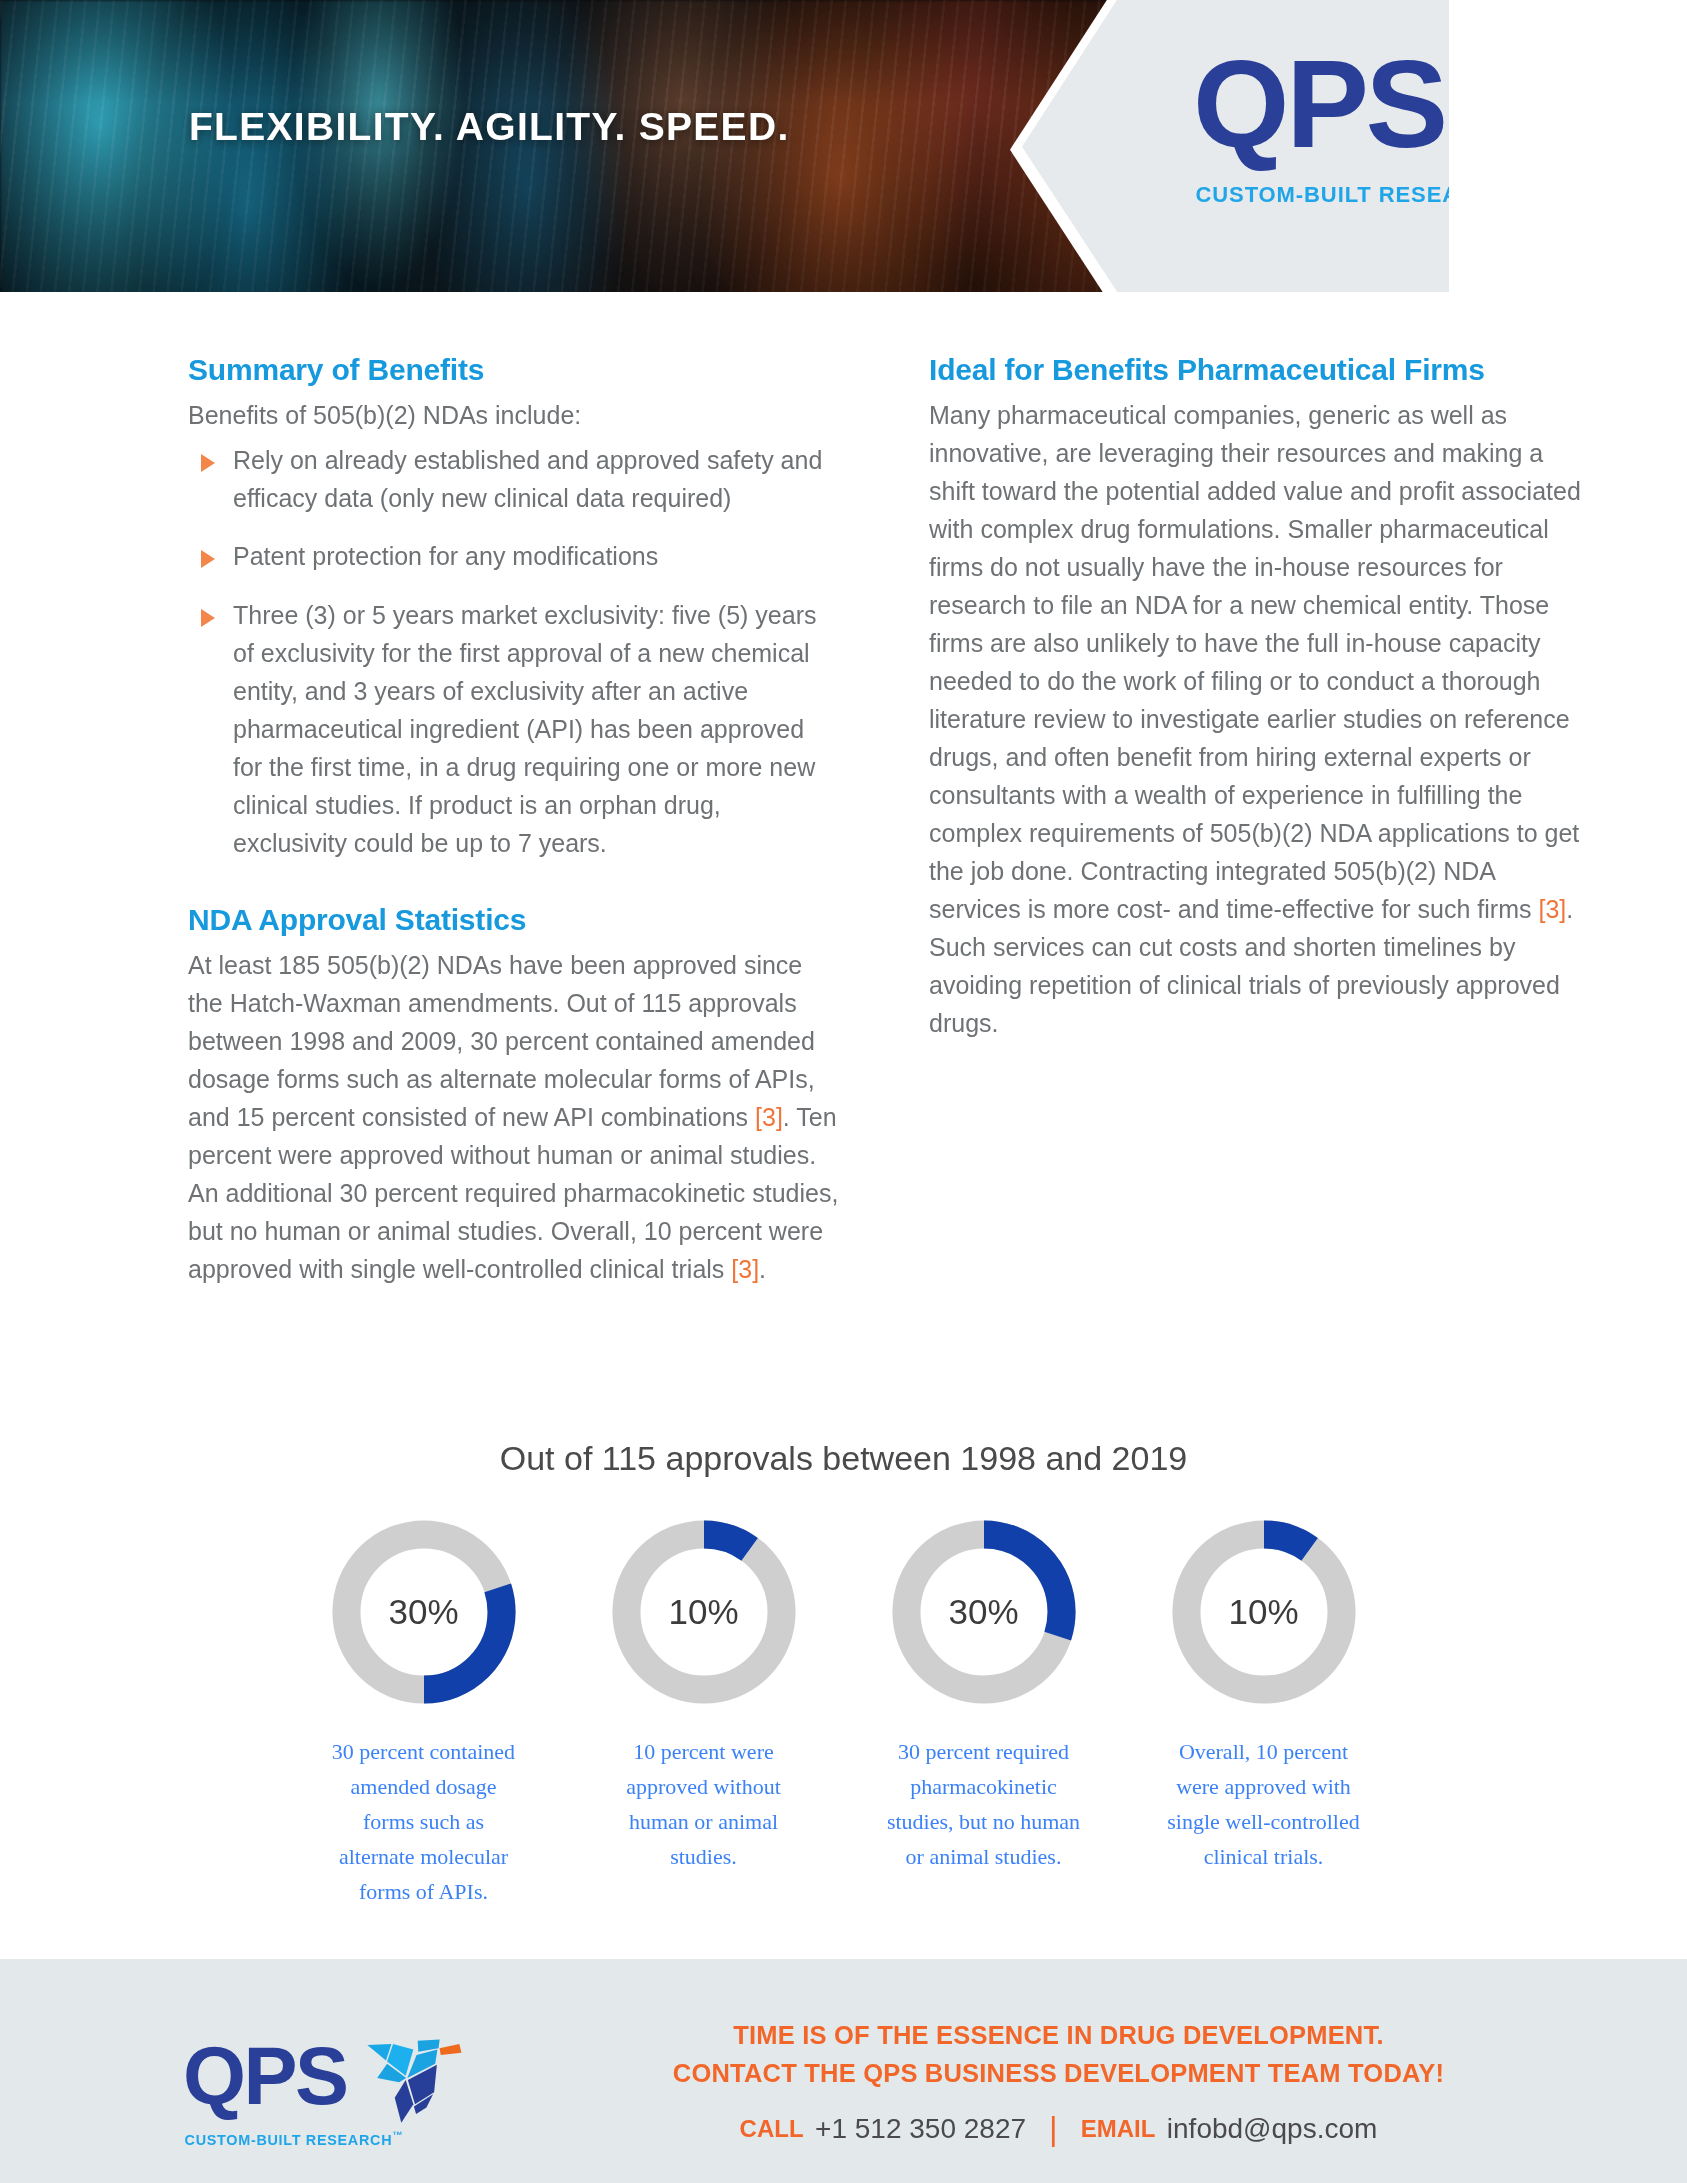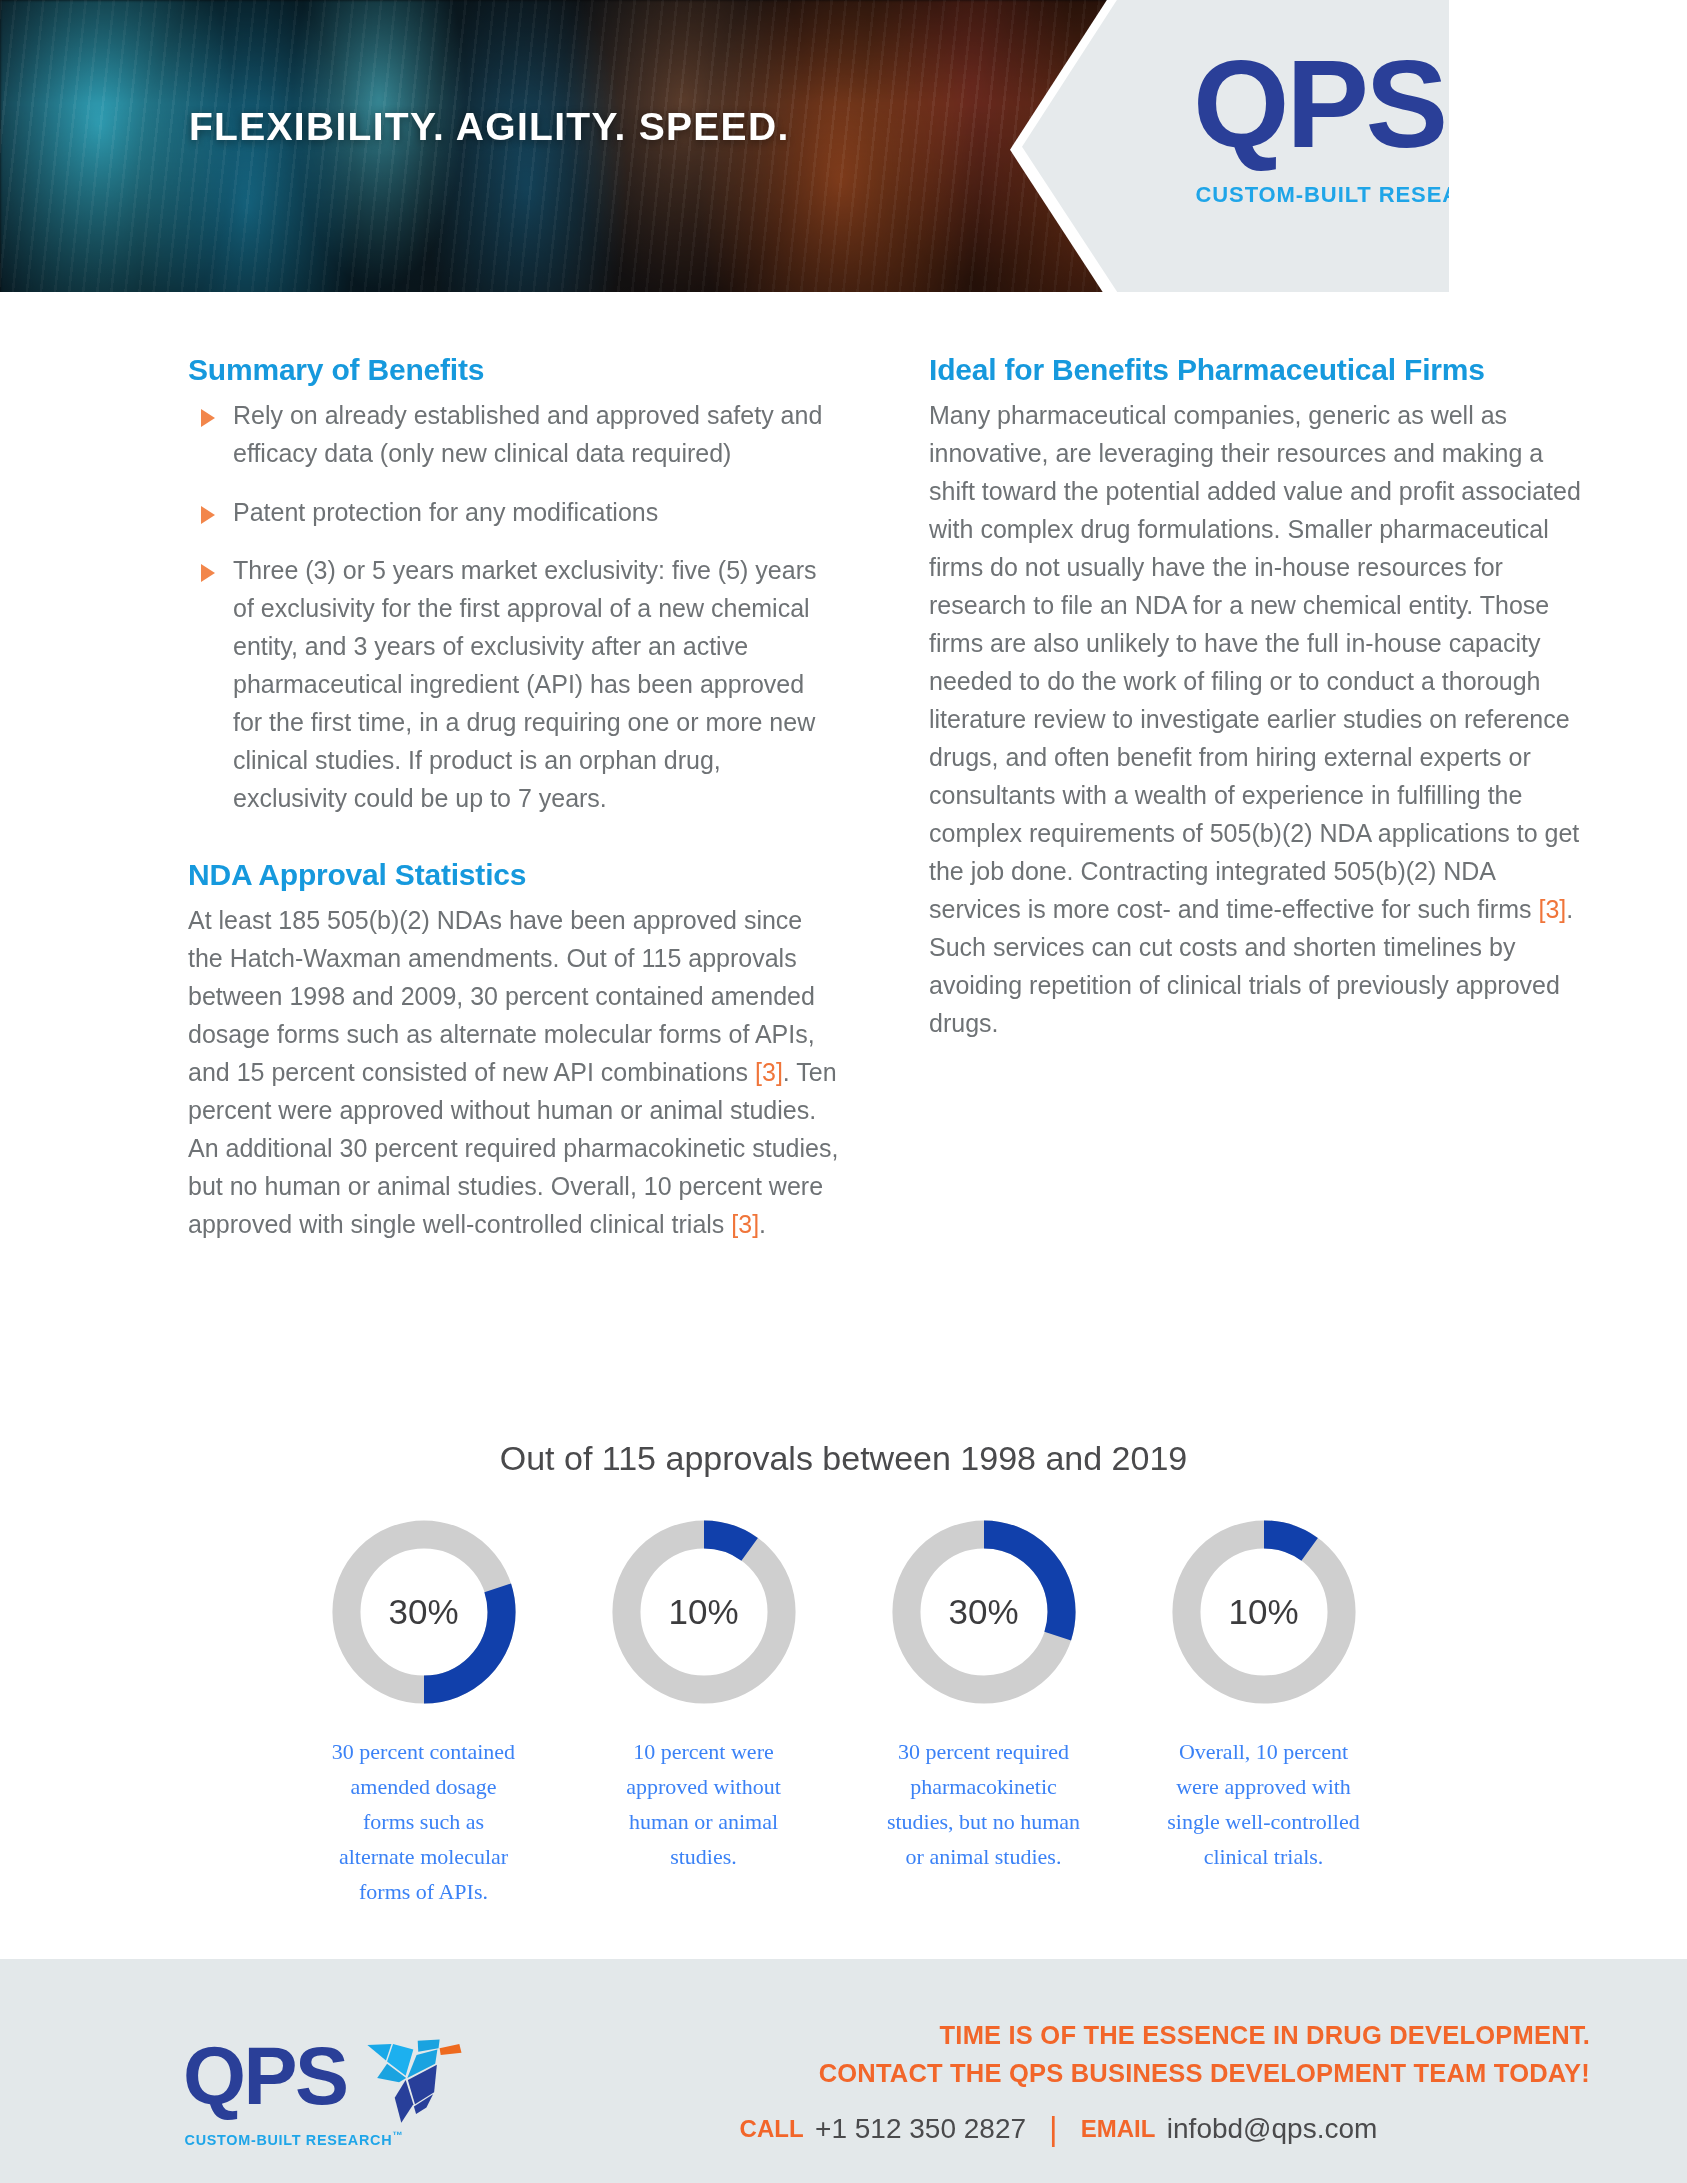--- a/index.html
+++ b/index.html
@@ -132,21 +132,21 @@
 
   
   .footer{
     position:absolute;left:0;top:1959px;width:1687px;height:224px;background:#e3e8ea;
   }
   .logo-ftr{position:absolute;left:183px;top:73px;width:272px;height:124px;}
   .logo-ftr .logo-word{font-size:81px;top:4.1px;letter-spacing:-2.5px;}
   .logo-ftr .logo-tag{font-size:14.4px;top:97px;left:1.6px;letter-spacing:0.7px;}
   .logo-ftr .bird{left:169px;top:-11.5px;width:115px;height:104px;}
 
-  .foot-msg{position:absolute;left:527px;top:58px;width:1063px;text-align:right;}
+  .foot-msg{position:absolute;left:527px;top:58px;width:1063px;text-align:center;}
   .foot-l1,.foot-l2{
     color:#f2662a;font-size:25.5px;font-weight:700;letter-spacing:0.2px;
     font-family:"Liberation Sans", sans-serif;line-height:1.48;
   }
   .foot-contact{
     margin-top:18px;font-size:28px;font-family:"Liberation Sans", sans-serif;
     display:flex;align-items:center;justify-content:center;gap:11.5px;
   }
   .lbl{color:#f2662a;font-weight:700;font-size:24px;}
   .val{color:#4a4a4c;font-weight:400;}
@@ -184,20 +184,21 @@
         <span>CUSTOM-BUILT RESEARCH</span><span class="logo-tm">™</span>
       </div>
     </div>
     <div class="hero-bottomline"></div>
   </div>
 
   <div class="content">
 
     <div class="col-left">
       <h2 class="sec">Summary of Benefits</h2>
+      <p class="body">Benefits of 505(b)(2) NDAs include:</p>
 
       <ul class="bullets">
         <li>
           <span class="tri"></span>
           <span>Rely on already established and approved safety and efficacy data (only new clinical data required)</span>
         </li>
         <li>
           <span class="tri"></span>
           <span>Patent protection for any modifications</span>
         </li>

